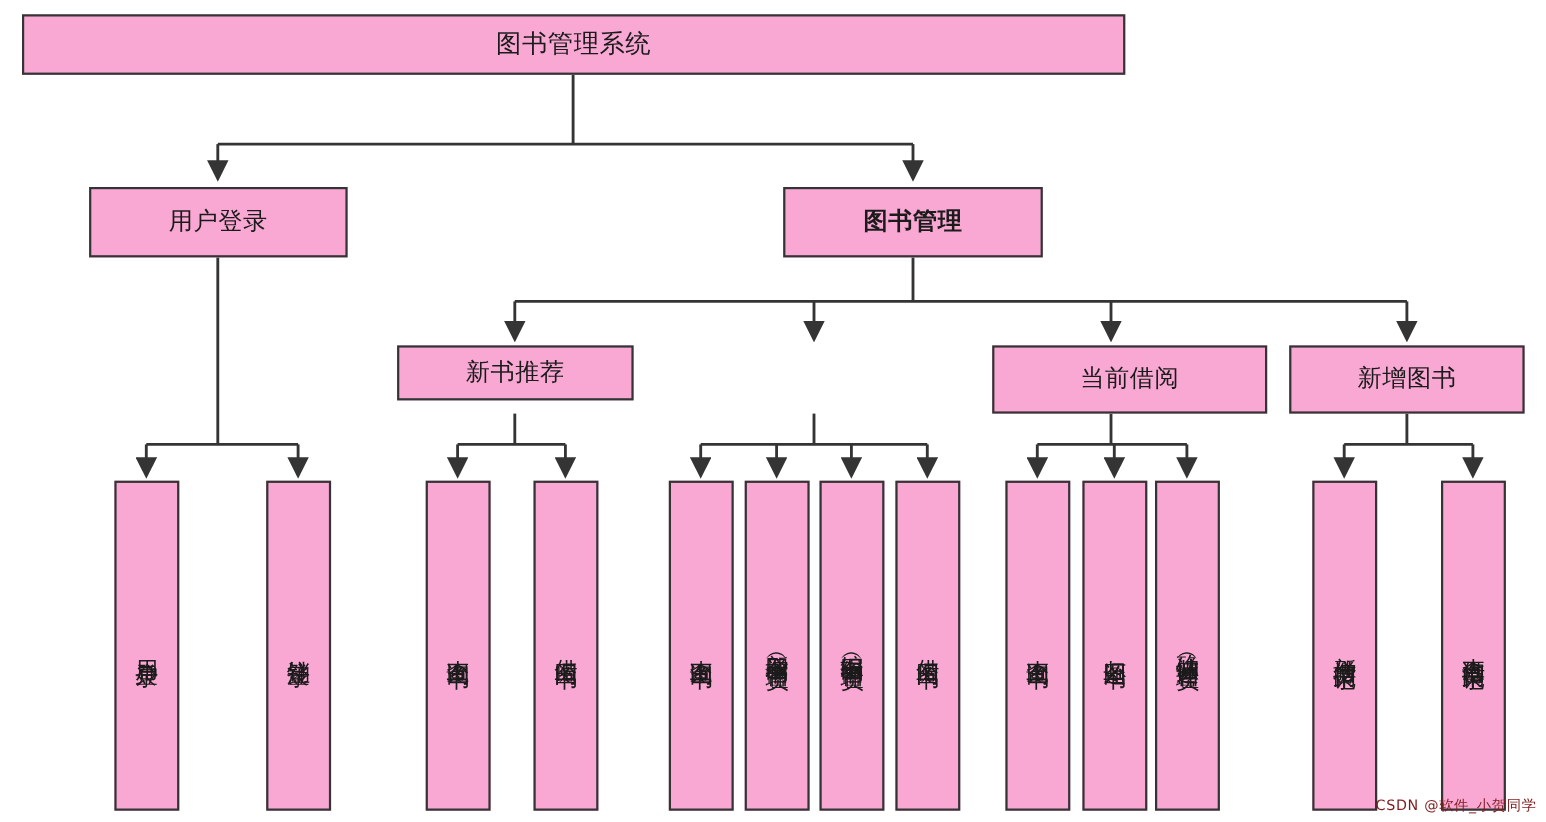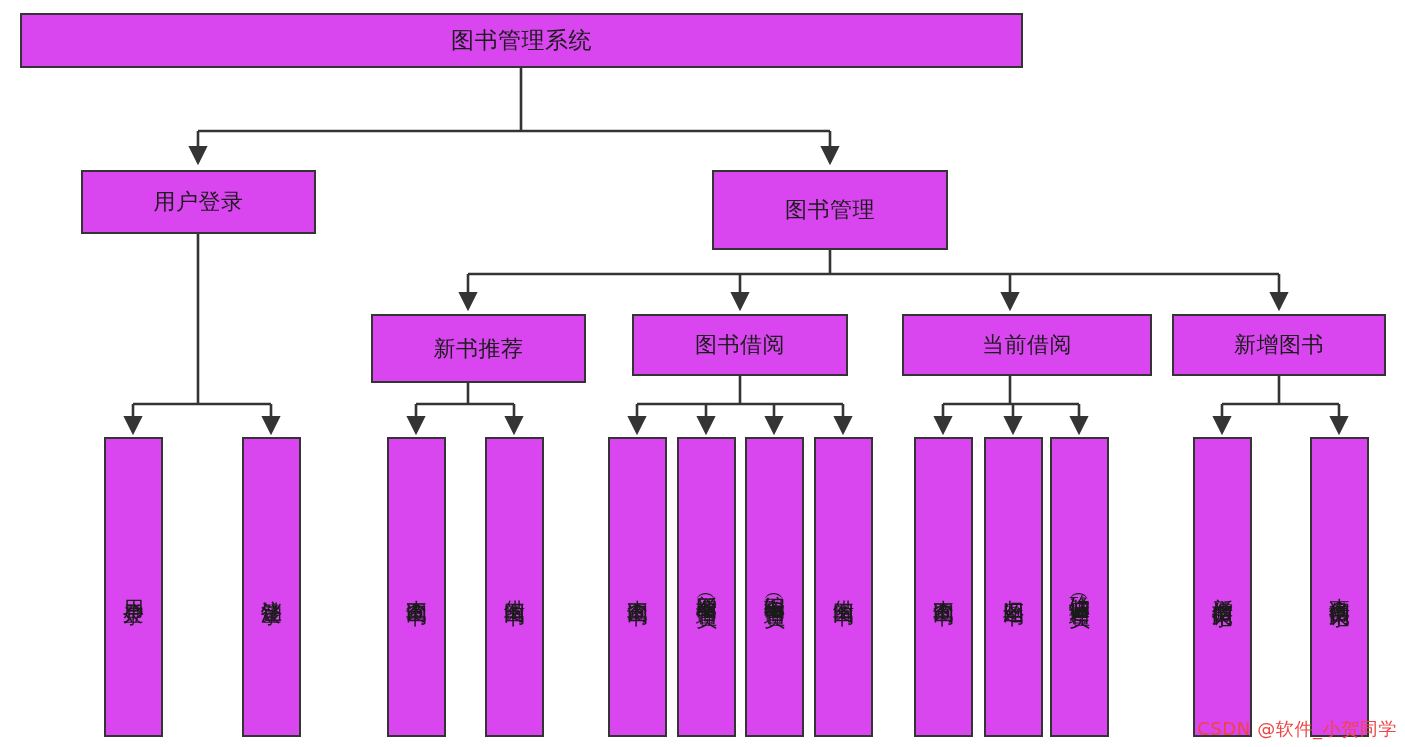--- a/index.html
+++ b/index.html
@@ -20,21 +20,21 @@
   #edges {
     position: absolute;
     left: 0;
     top: 0;
     width: 1405px;
     height: 747px;
   }
   .node {
     position: absolute;
     box-sizing: border-box;
-    background: #d946ef;
+    background: #f9a8d4;
     border: 2px solid #343434;
     display: flex;
     align-items: center;
     justify-content: center;
     color: #1b1b1b;
   }
   .node-label {
     display: block;
     text-align: center;
     line-height: 1.18;
@@ -49,22 +49,22 @@
     text-orientation: upright;
     font-size: 21px;
     letter-spacing: 2px;
     line-height: 1.05;
   }
   .node.root .node-label { font-size: 23px; }
   .watermark {
     position: absolute;
     right: 8px;
     bottom: 6px;
-    font-size: 18px;
-    color: #ef4444;
+    font-size: 13px;
+    color: #7f1d1d;
     letter-spacing: 0.6px;
     white-space: nowrap;
     user-select: none;
   }
 </style>
 </head>
 <body>
 
 <div id="canvas">
 
@@ -118,29 +118,26 @@
     </g>
   </svg>
 
   <div class="node horizontal root" style="left:20px; top:13px; width:1003px; height:55px;">
     <span class="node-label">图书管理系统</span>
   </div>
 
   <div class="node horizontal" style="left:81px; top:170px; width:235px; height:64px;">
     <span class="node-label">用户登录</span>
   </div>
-  <div class="node horizontal" style="left:712px; top:170px; width:236px; height:80px;">
+  <div class="node horizontal" style="left:712px; top:170px; width:236px; height:64px;font-weight:bold;">
     <span class="node-label">图书管理</span>
   </div>
 
-  <div class="node horizontal" style="left:371px; top:314px; width:215px; height:69px;">
+  <div class="node horizontal" style="left:361px; top:314px; width:215px; height:50px;">
     <span class="node-label">新书推荐</span>
-  </div>
-  <div class="node horizontal" style="left:632px; top:314px; width:216px; height:62px;">
-    <span class="node-label">图书借阅</span>
   </div>
   <div class="node horizontal" style="left:902px; top:314px; width:250px; height:62px;">
     <span class="node-label">当前借阅</span>
   </div>
   <div class="node horizontal" style="left:1172px; top:314px; width:214px; height:62px;">
     <span class="node-label">新增图书</span>
   </div>
 
   <div class="node vertical" style="left:104px; top:437px; width:59px; height:300px;">
     <span class="node-label">用户登录</span>

